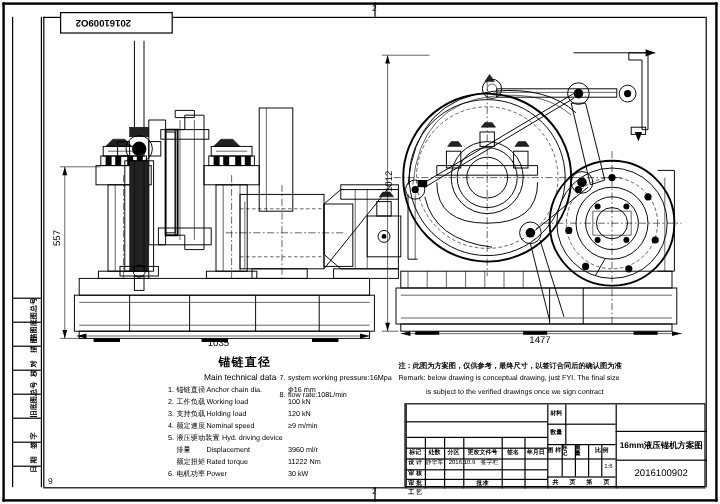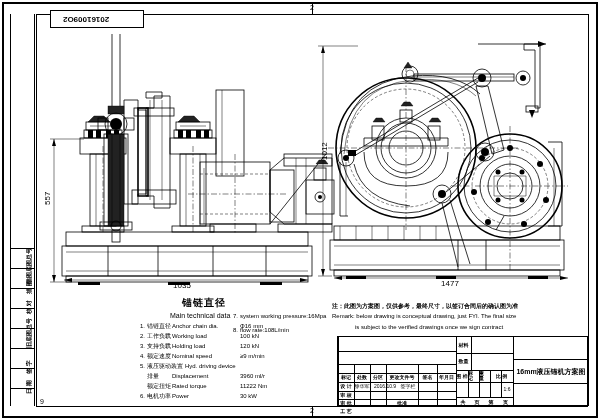--- a/index.html
+++ b/index.html
@@ -449,15 +449,16 @@
 
     <div class="cell f5 b" style="left:118px;top:60px;width:14px;height:10px;">共</div>
     <div class="cell f5 b" style="left:132px;top:60px;width:14px;height:10px;">页</div>
     <div class="cell f5 b" style="left:146px;top:60px;width:14px;height:10px;">第</div>
     <div class="cell f5 b" style="left:160px;top:60px;width:15px;height:10px;">页</div>
 
     <div class="ln hl" style="left:175px;top:22px;width:76px;"></div>
     <div class="ln hl" style="left:175px;top:46px;width:76px;"></div>
 
     <div class="cell f7 b" style="left:175px;top:22px;width:76px;height:24px;">16mm液压锚机方案图</div>
+    <div class="cell f8" style="left:175px;top:46px;width:76px;height:24px;">2016100902</div>
   </div>
 
 </div>
 
 </body></html>

